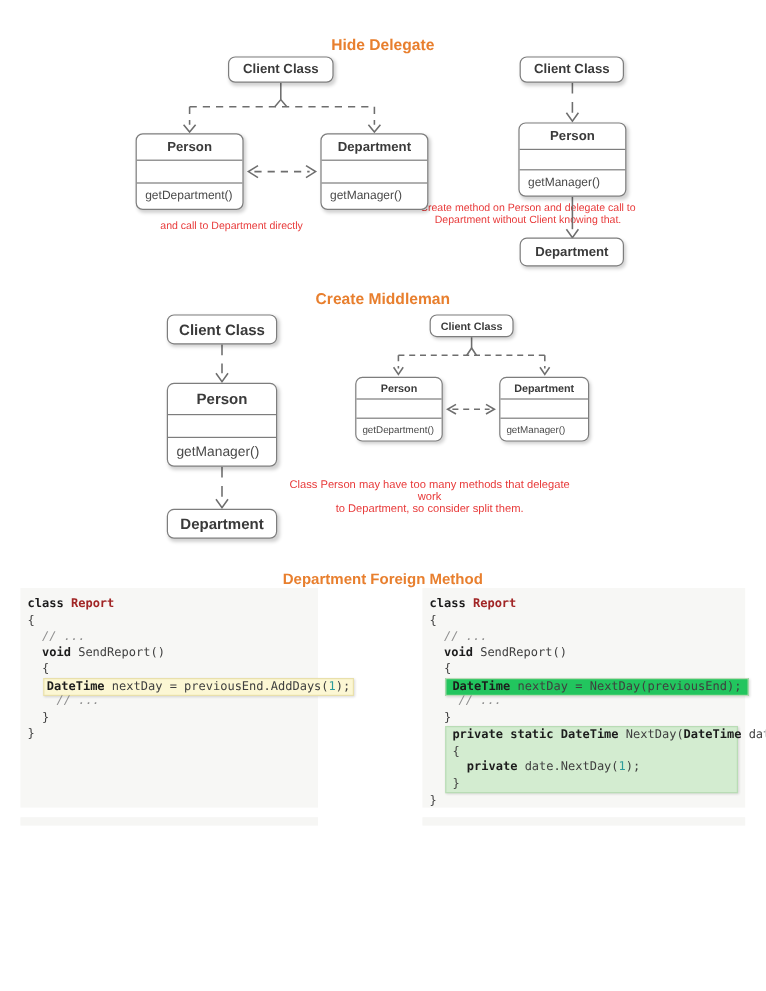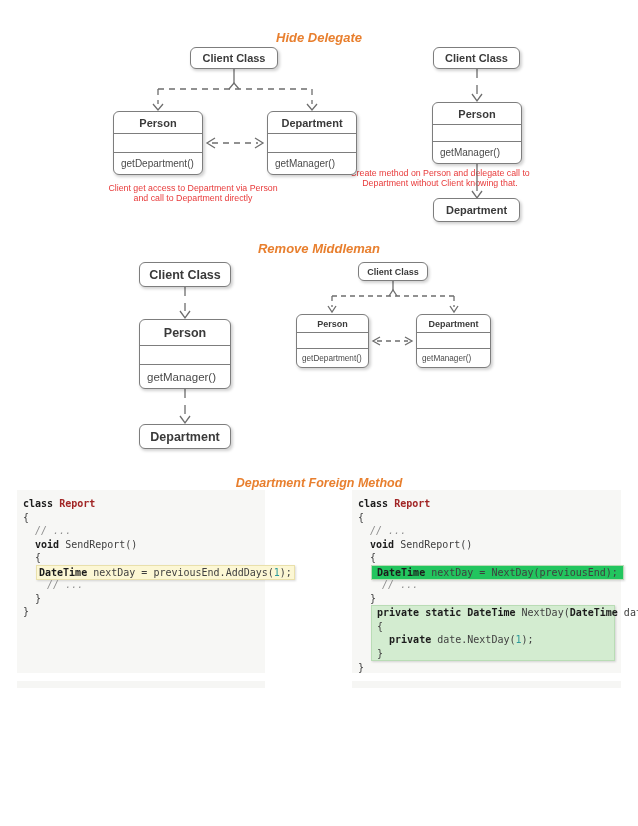--- a/index.html
+++ b/index.html
@@ -3,21 +3,21 @@
 <meta charset="utf-8">
 <style>
   html,body{margin:0;padding:0;background:#ffffff;}
   .page{position:relative;width:638px;height:826px;background:#fff;overflow:hidden;
         font-family:"Liberation Sans",sans-serif;}
   .overlay{position:absolute;left:0;top:0;z-index:2;pointer-events:none;}
   .s{stroke:#6e6e6e;stroke-width:1.3;fill:none;}
   .d6{stroke-dasharray:6,5;} .d9{stroke-dasharray:9,7;} .d5{stroke-dasharray:5,4;}
 
   .section-title{position:absolute;left:0;width:638px;text-align:center;
-        color:#e87f2e;font-weight:bold;font-size:13px;z-index:4;font-style:italic;}
+        color:#e87f2e;font-weight:bold;font-size:13px;z-index:4;}
 
   .ubox{position:absolute;background:#fff;border:1.4px solid #7d7d7d;border-radius:6px;
         box-shadow:1.5px 2px 3px rgba(0,0,0,0.18);z-index:3;display:flex;flex-direction:column;
         box-sizing:border-box;}
   .utitle{font-weight:bold;color:#3a3a3a;text-align:center;display:flex;
         align-items:center;justify-content:center;}
   .umid{border-top:1.4px solid #7d7d7d;}
   .umethod{border-top:1.4px solid #7d7d7d;color:#4a4a4a;text-align:right;
         display:flex;align-items:center;padding-left:7px;}
   .fs11{font-size:11px;} .fs10{font-size:10px;} .fs13{font-size:12.5px;}
@@ -94,21 +94,20 @@
     <div class="umid" style="flex:1;"></div>
     <div class="umethod fs10" style="height:21px;">getDepartment()</div>
   </div>
 
   <div class="ubox" style="left:267px;top:111px;width:90px;height:64px;">
     <div class="utitle fs11" style="height:21px;">Department</div>
     <div class="umid" style="flex:1;"></div>
     <div class="umethod fs10" style="height:21px;">getManager()</div>
   </div>
   <div class="caption" style="left:73px;top:184px;width:240px;">
-    <div>Client get access to Department via Person</div>
     <div>and call to Department directly</div>
   </div>
 
   <div class="ubox" style="left:433px;top:47px;width:87px;height:22px;">
     <div class="utitle fs11" style="flex:1;">Client Class</div>
   </div>
 
   <div class="ubox" style="left:432px;top:102px;width:90px;height:62px;">
     <div class="utitle fs11" style="height:21px;">Person</div>
     <div class="umid" style="flex:1;"></div>
@@ -116,21 +115,21 @@
   </div>
   <div class="caption" style="left:350px;top:169px;width:180px;">
     <div>Create method on Person and delegate call to</div>
     <div>Department without Client knowing that.</div>
   </div>
 
   <div class="ubox" style="left:433px;top:198px;width:87px;height:24px;">
     <div class="utitle fs11" style="flex:1;">Department</div>
   </div>
 
-  <div class="section-title" style="top:241px;">Remove Middleman</div>
+  <div class="section-title" style="top:241px;">Create Middleman</div>
 
   <div class="ubox" style="left:139px;top:262px;width:92px;height:25px;">
     <div class="utitle fs13" style="flex:1;">Client Class</div>
   </div>
 
   <div class="ubox" style="left:139px;top:319px;width:92px;height:70px;">
     <div class="utitle fs13" style="height:25px;">Person</div>
     <div class="umid" style="flex:1;"></div>
     <div class="umethod fs12" style="height:23px;">getManager()</div>
   </div>
@@ -146,20 +145,24 @@
   <div class="ubox" style="left:296px;top:314px;width:73px;height:54px;">
     <div class="utitle fs9" style="height:17px;">Person</div>
     <div class="umid" style="flex:1;"></div>
     <div class="umethod fs8" style="height:18px;padding-left:5px;">getDepartment()</div>
   </div>
 
   <div class="ubox" style="left:416px;top:314px;width:75px;height:54px;">
     <div class="utitle fs9" style="height:17px;">Department</div>
     <div class="umid" style="flex:1;"></div>
     <div class="umethod fs8" style="height:18px;padding-left:5px;">getManager()</div>
+  </div>
+  <div class="caption" style="left:238px;top:399px;width:240px;font-size:9.3px;line-height:10.2px;">
+    <div>Class Person may have too many methods that delegate work</div>
+    <div>to Department, so consider split them.</div>
   </div>
 
   <div class="section-title" style="top:476px;font-size:12.5px;">Department Foreign Method</div>
 
   <div class="code-panel" style="left:17px;top:490px;width:248px;height:183px;">
     <div class="cl"><span class="tok-kw">class</span><span class="tok-cls"> Report</span></div>
     <div class="cl">{</div>
     <div class="cl tok-c">  // ...</div>
     <div class="cl"><span class="tok-kw">  void</span><span> SendReport()</span></div>
     <div class="cl">  {</div>

